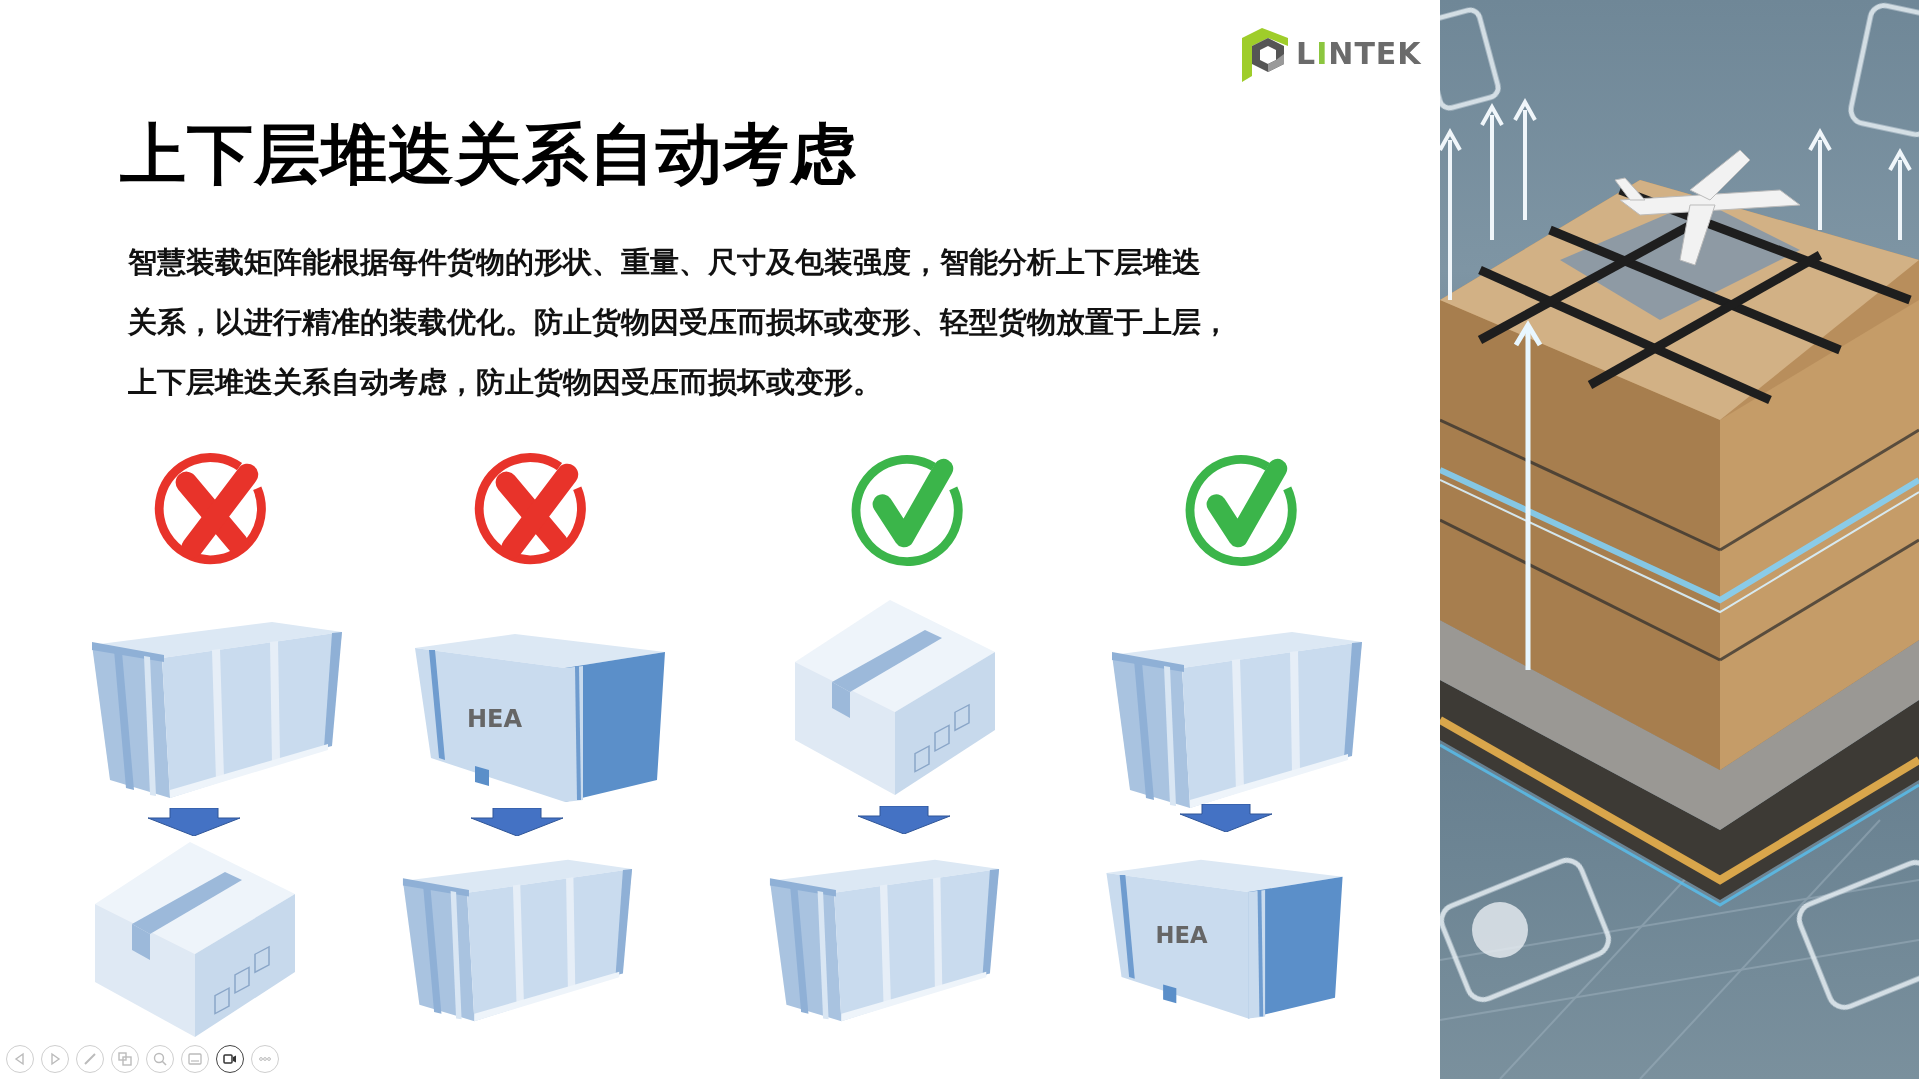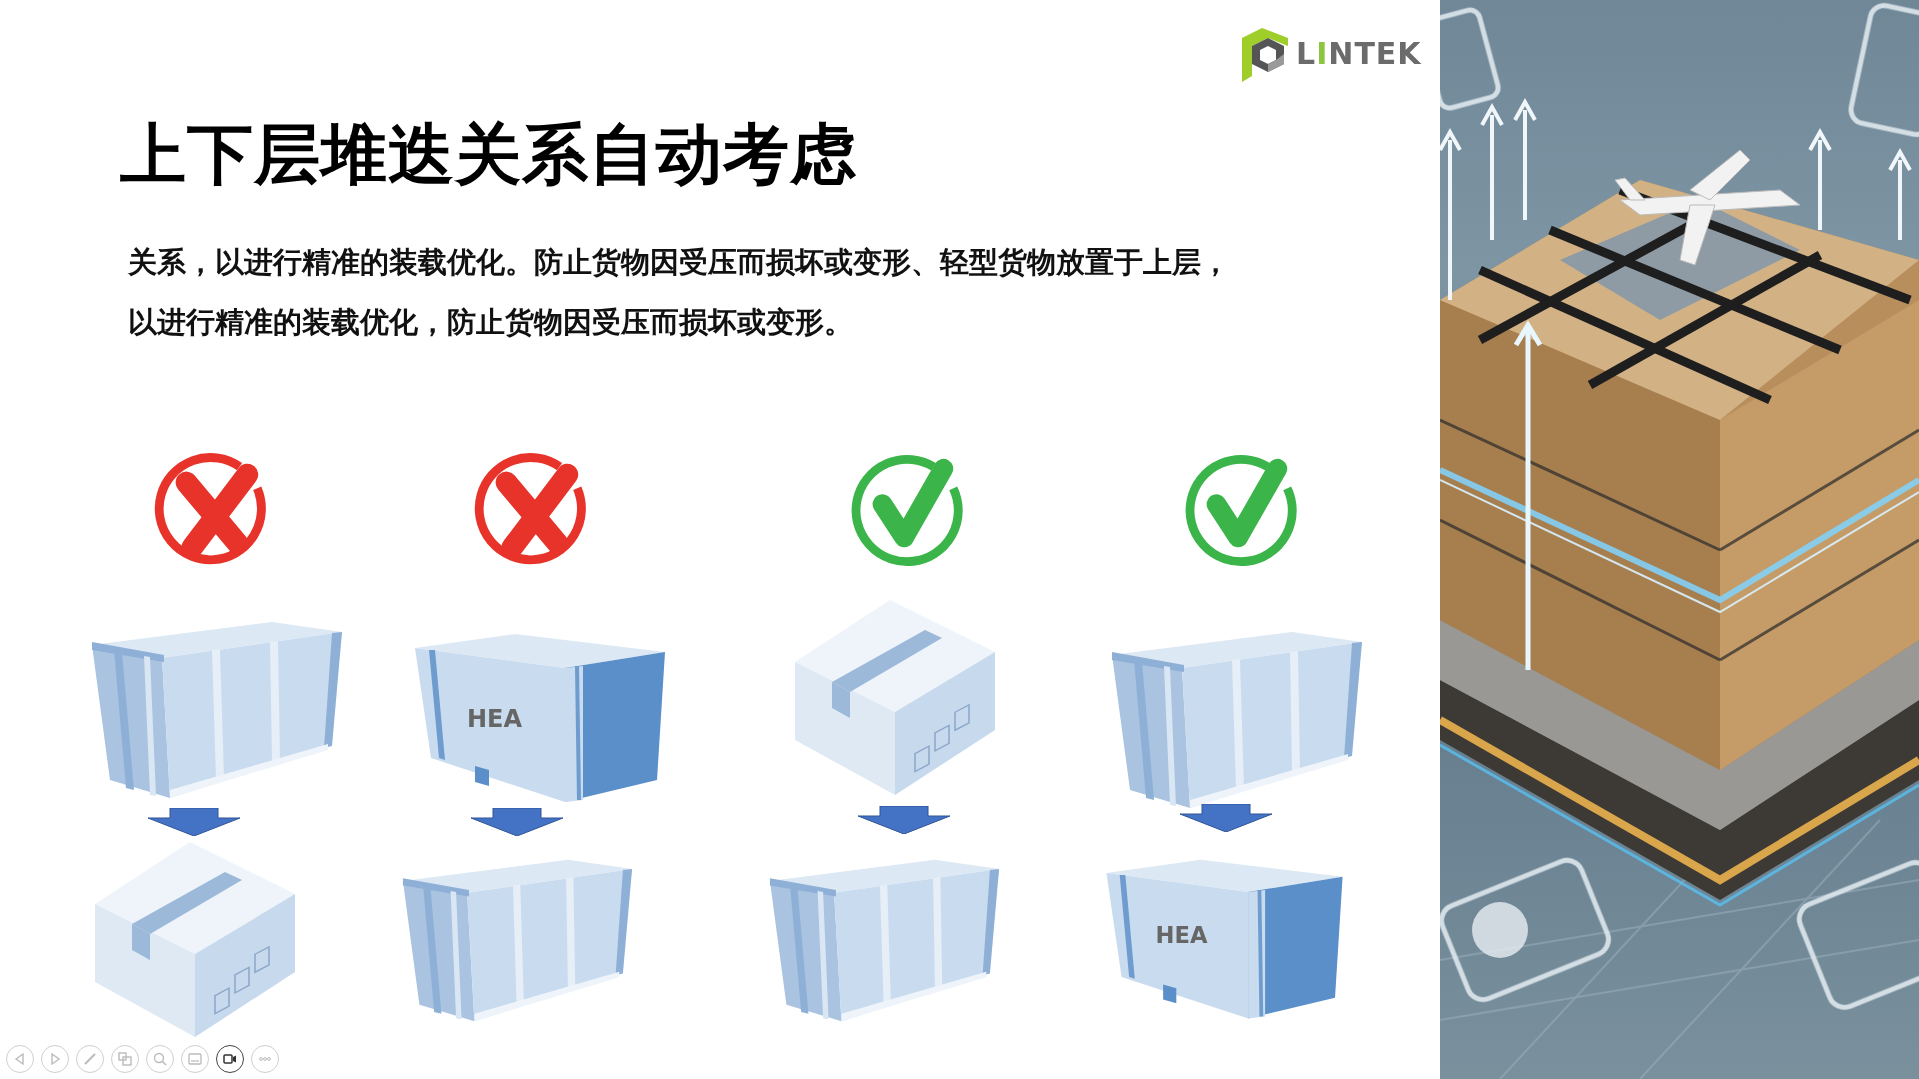--- a/index.html
+++ b/index.html
@@ -33,22 +33,23 @@
       <polygon points="12,22 28,14 44,22 44,40 28,48 12,40" fill="#555"></polygon>
       <polygon points="20,26 28,22 36,26 36,36 28,40 20,36" fill="#fff"></polygon>
       <polygon points="28,48 44,40 44,30 36,36 28,40" fill="#9a9a9a"></polygon>
     </svg>
     <div class="word"><span>L</span><span class="accent">I</span><span>NTEK</span></div>
   </div>
 
   <div class="title">上下层堆迭关系自动考虑</div>
 
   <div class="para">
+    <div>智慧装载矩阵能根据每件货物的形状、重量、尺寸及包装强度，智能分析上下层堆迭</div>
     <div>关系，以进行精准的装载优化。防止货物因受压而损坏或变形、轻型货物放置于上层，</div>
-    <div>以进行精准的装载优化，防止货物因受压而损坏或变形。</div>
+    <div>上下层堆迭关系自动考虑，防止货物因受压而损坏或变形。</div>
   </div>
 
   <svg class="status" style="left:153px;top:449px;" viewBox="0 0 120 120">
     <path d="M88 18 A52 52 0 1 0 106 40" fill="none" stroke="#e8332a" stroke-width="9" stroke-linecap="butt"></path>
     <path d="M34 34 L86 96" stroke="#e8332a" stroke-width="22" stroke-linecap="round"></path>
     <path d="M96 26 L40 100" stroke="#e8332a" stroke-width="22" stroke-linecap="round"></path>
   </svg>
   <svg class="status" style="left:473px;top:449px;" viewBox="0 0 120 120">
     <path d="M88 18 A52 52 0 1 0 106 40" fill="none" stroke="#e8332a" stroke-width="9"></path>
     <path d="M34 34 L86 96" stroke="#e8332a" stroke-width="22" stroke-linecap="round"></path>

